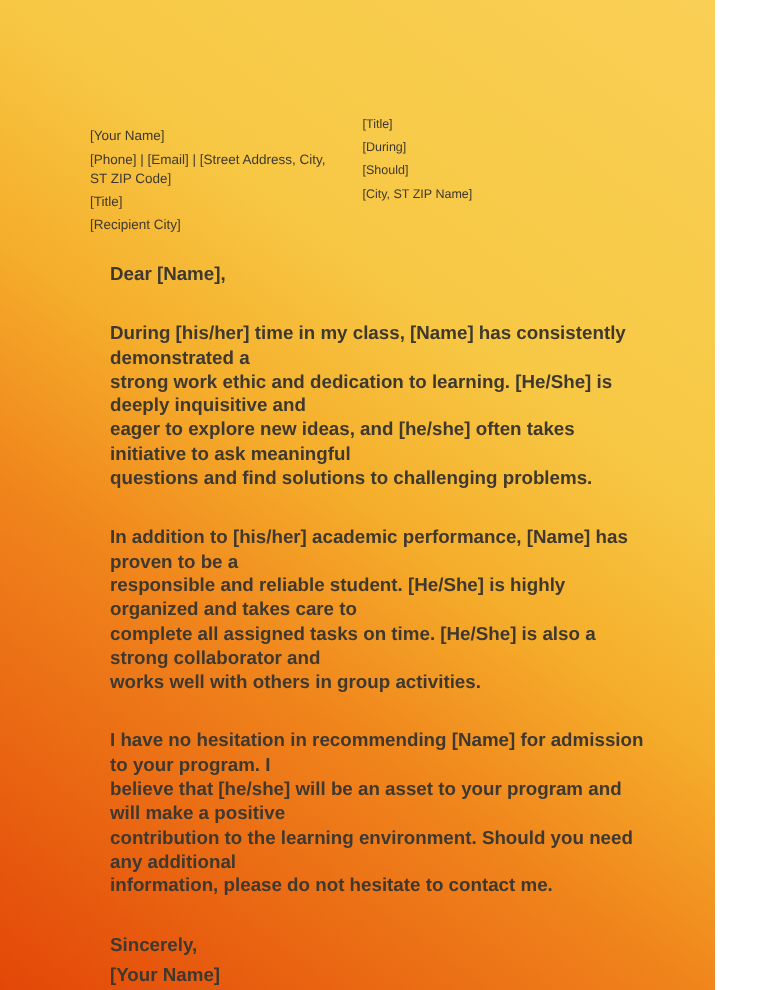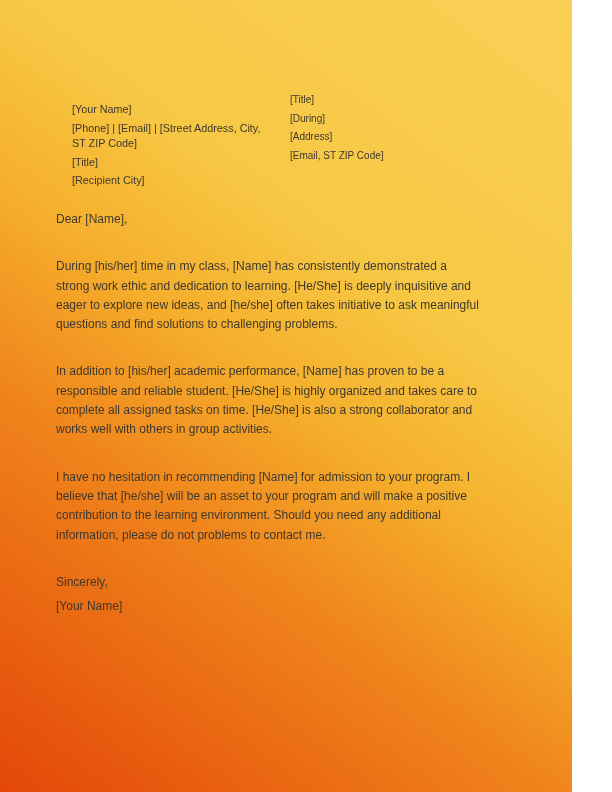--- a/index.html
+++ b/index.html
@@ -44,24 +44,25 @@
     left: 290px; top: 92px;
     width: 214px;
     font-size: 10px;
     line-height: 15.5px;
   }
   .header-left > div, .header-right > div { margin-bottom: 3px; }
 
   
   .letter-body {
     position: absolute;
-    left: 56px; top: 210px;
+    left: 88px; top: 210px;
     width: 436px;
-    font-size: 12px;
+    font-size: 15px;
     line-height: 19.3px;
+    font-weight: bold;
   }
   .letter-body .para { margin-bottom: 28px; }
   .letter-body .closing { margin-bottom: 5px; margin-top: 28px; }
 </style>
 </head>
 <body>
 
 <div class="page">
   <div class="page-bg" style="background-image: linear-gradient(216deg, rgb(249, 207, 85) 0%, rgb(247, 200, 68) 34%, rgb(245, 174, 43) 50%, rgb(240, 133, 28) 66%, rgb(227, 71, 8) 100%);"></div>
 
@@ -71,36 +72,36 @@
       <div>[Your Name]</div>
       <div class="pre">[Phone] | [Email] | [Street Address, City,
 ST ZIP Code]</div>
       <div>[Title]</div>
       <div>[Recipient City]</div>
     </div>
 
     <div class="header-right">
       <div>[Title]</div>
       <div>[During]</div>
-      <div>[Address]</div>
-      <div>[Email, ST ZIP Code]</div>
+      <div>[Should]</div>
+      <div>[City, ST ZIP Name]</div>
     </div>
 
     <div class="letter-body">
       <div class="para">Dear [Name],</div>
       <div class="para pre">During [his/her] time in my class, [Name] has consistently demonstrated a
 strong work ethic and dedication to learning. [He/She] is deeply inquisitive and
 eager to explore new ideas, and [he/she] often takes initiative to ask meaningful
 questions and find solutions to challenging problems.</div>
       <div class="para pre">In addition to [his/her] academic performance, [Name] has proven to be a
 responsible and reliable student. [He/She] is highly organized and takes care to
 complete all assigned tasks on time. [He/She] is also a strong collaborator and
 works well with others in group activities.</div>
       <div class="para pre">I have no hesitation in recommending [Name] for admission to your program. I
 believe that [he/she] will be an asset to your program and will make a positive
 contribution to the learning environment. Should you need any additional
-information, please do not problems to contact me.</div>
+information, please do not hesitate to contact me.</div>
       <div class="closing">Sincerely,</div>
       <div>[Your Name]</div>
     </div>
 
   </div>
 </div>
 
 </body></html>

